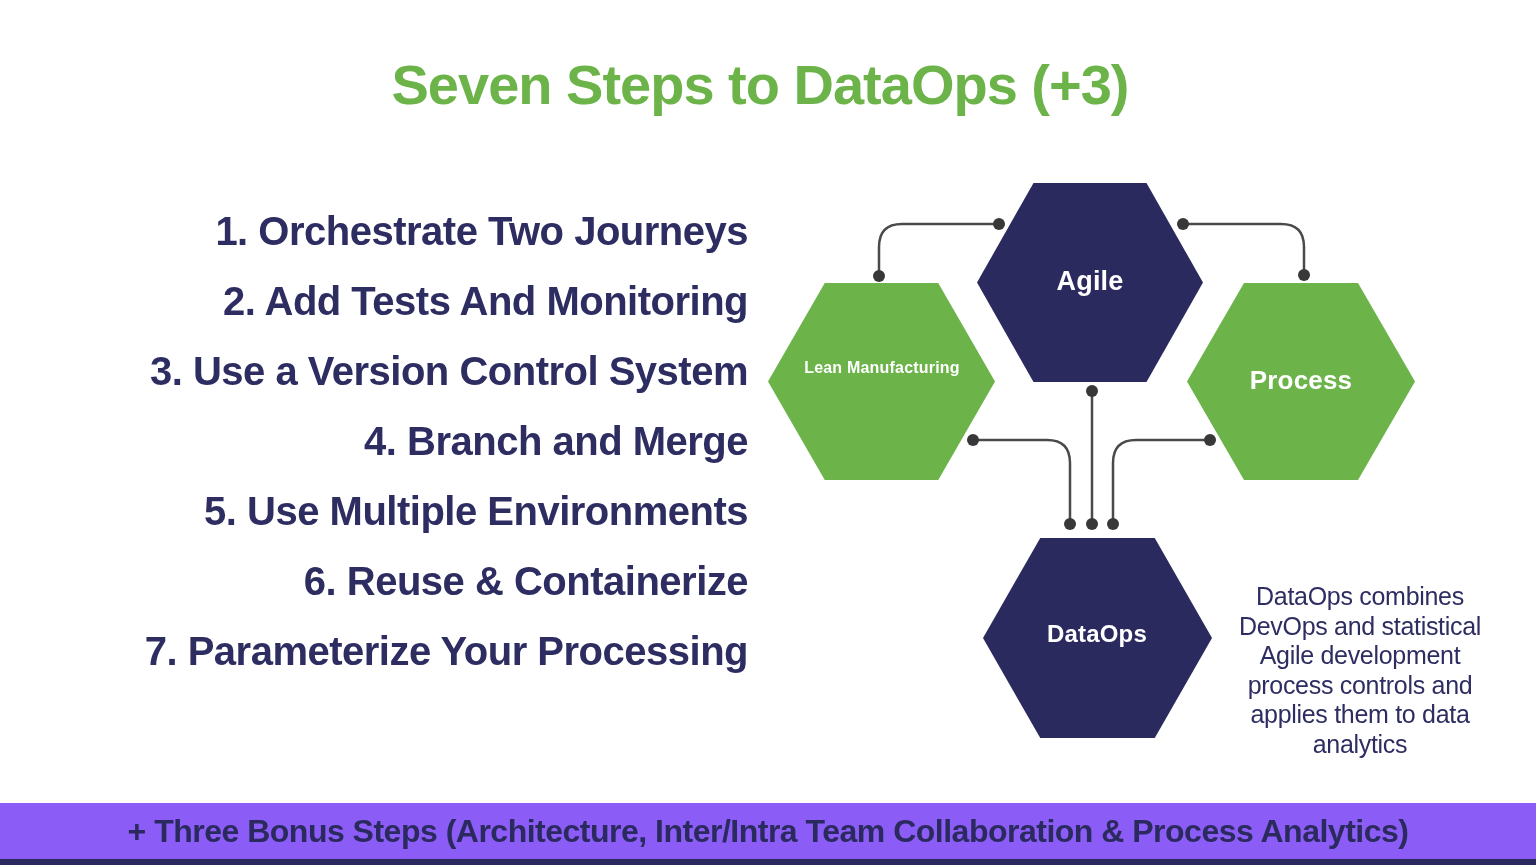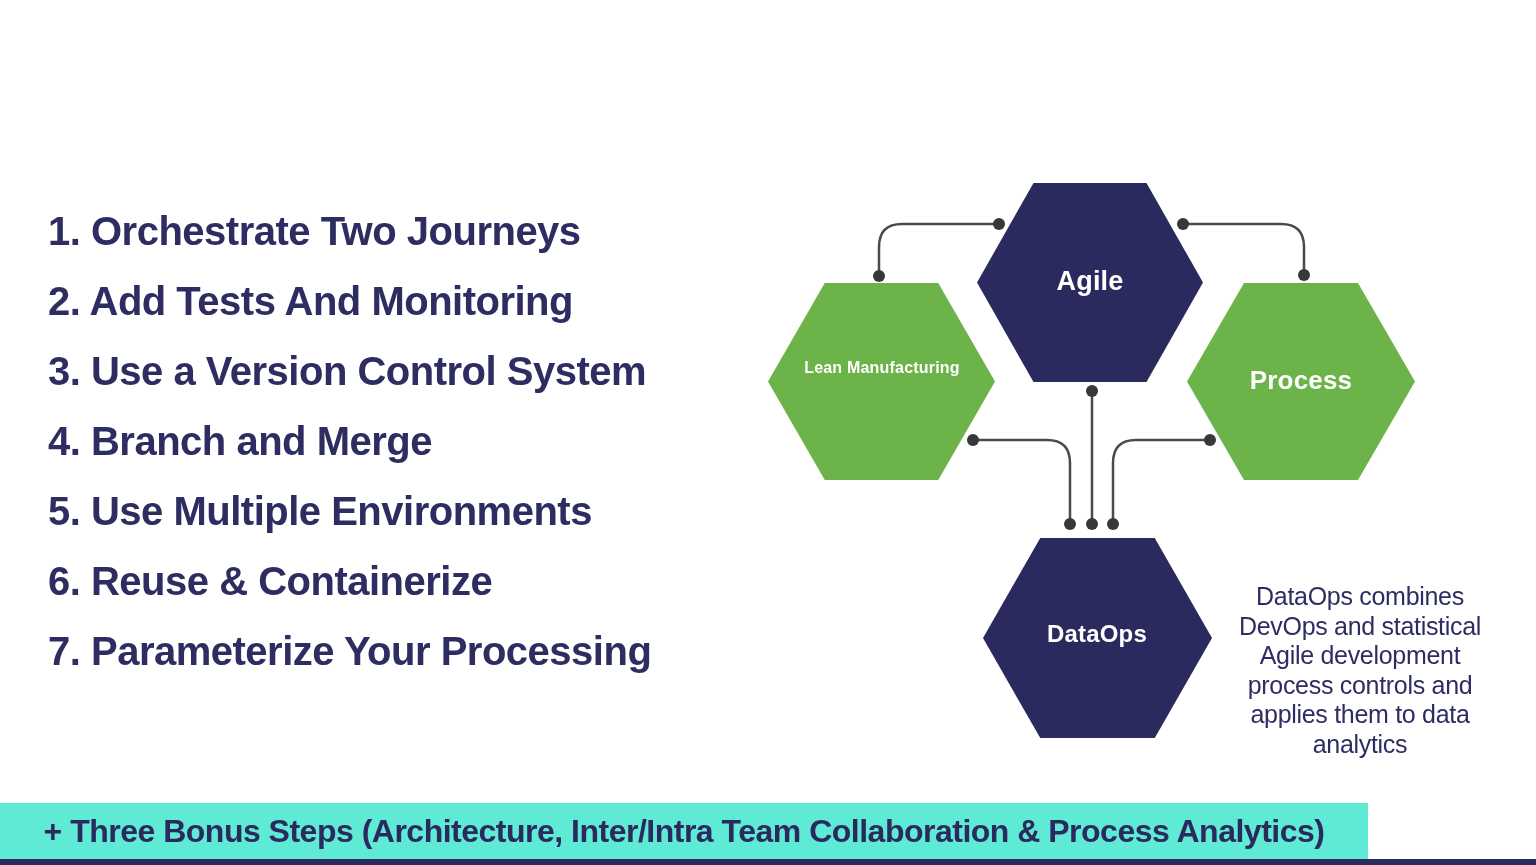--- a/index.html
+++ b/index.html
@@ -33,20 +33,21 @@
     width: 700px;
     font-size: 40px;
     font-weight: bold;
     color: #2E2D62;
     letter-spacing: -0.5px;
   }
   .step {
     height: 70px;
     line-height: 70px;
     white-space: nowrap;
+    text-align: right;
   }
   .diagram-svg {
     position: absolute;
     left: 0;
     top: 0;
     width: 1536px;
     height: 865px;
   }
   .hex-label {
     position: absolute;
@@ -69,23 +70,23 @@
     font-size: 25px;
     font-weight: normal;
     color: #2E2D62;
     line-height: 29.5px;
     letter-spacing: -0.3px;
   }
   .footer-bar {
     position: absolute;
     left: 0;
     top: 803px;
-    width: 1368px;
+    width: 1536px;
     height: 56px;
-    background: #5eead4;
+    background: #8b5cf6;
     display: flex;
     align-items: center;
     justify-content: center;
   }
   .footer-text {
     font-size: 32px;
     font-weight: bold;
     color: #2B2A5E;
     white-space: nowrap;
     letter-spacing: -0.5px;
@@ -97,20 +98,21 @@
     width: 1536px;
     height: 6px;
     background: #2B2A5E;
   }
 </style>
 </head>
 <body>
 
 <div class="slide">
 
+  <div class="title">Seven Steps to DataOps (+3)</div>
 
   <div class="steps">
     <div class="step">1. Orchestrate Two Journeys</div>
     <div class="step">2. Add Tests And Monitoring</div>
     <div class="step">3. Use a Version Control System</div>
     <div class="step">4. Branch and Merge</div>
     <div class="step">5. Use Multiple Environments</div>
     <div class="step">6. Reuse &amp; Containerize</div>
     <div class="step">7. Parameterize Your Processing</div>
   </div>

